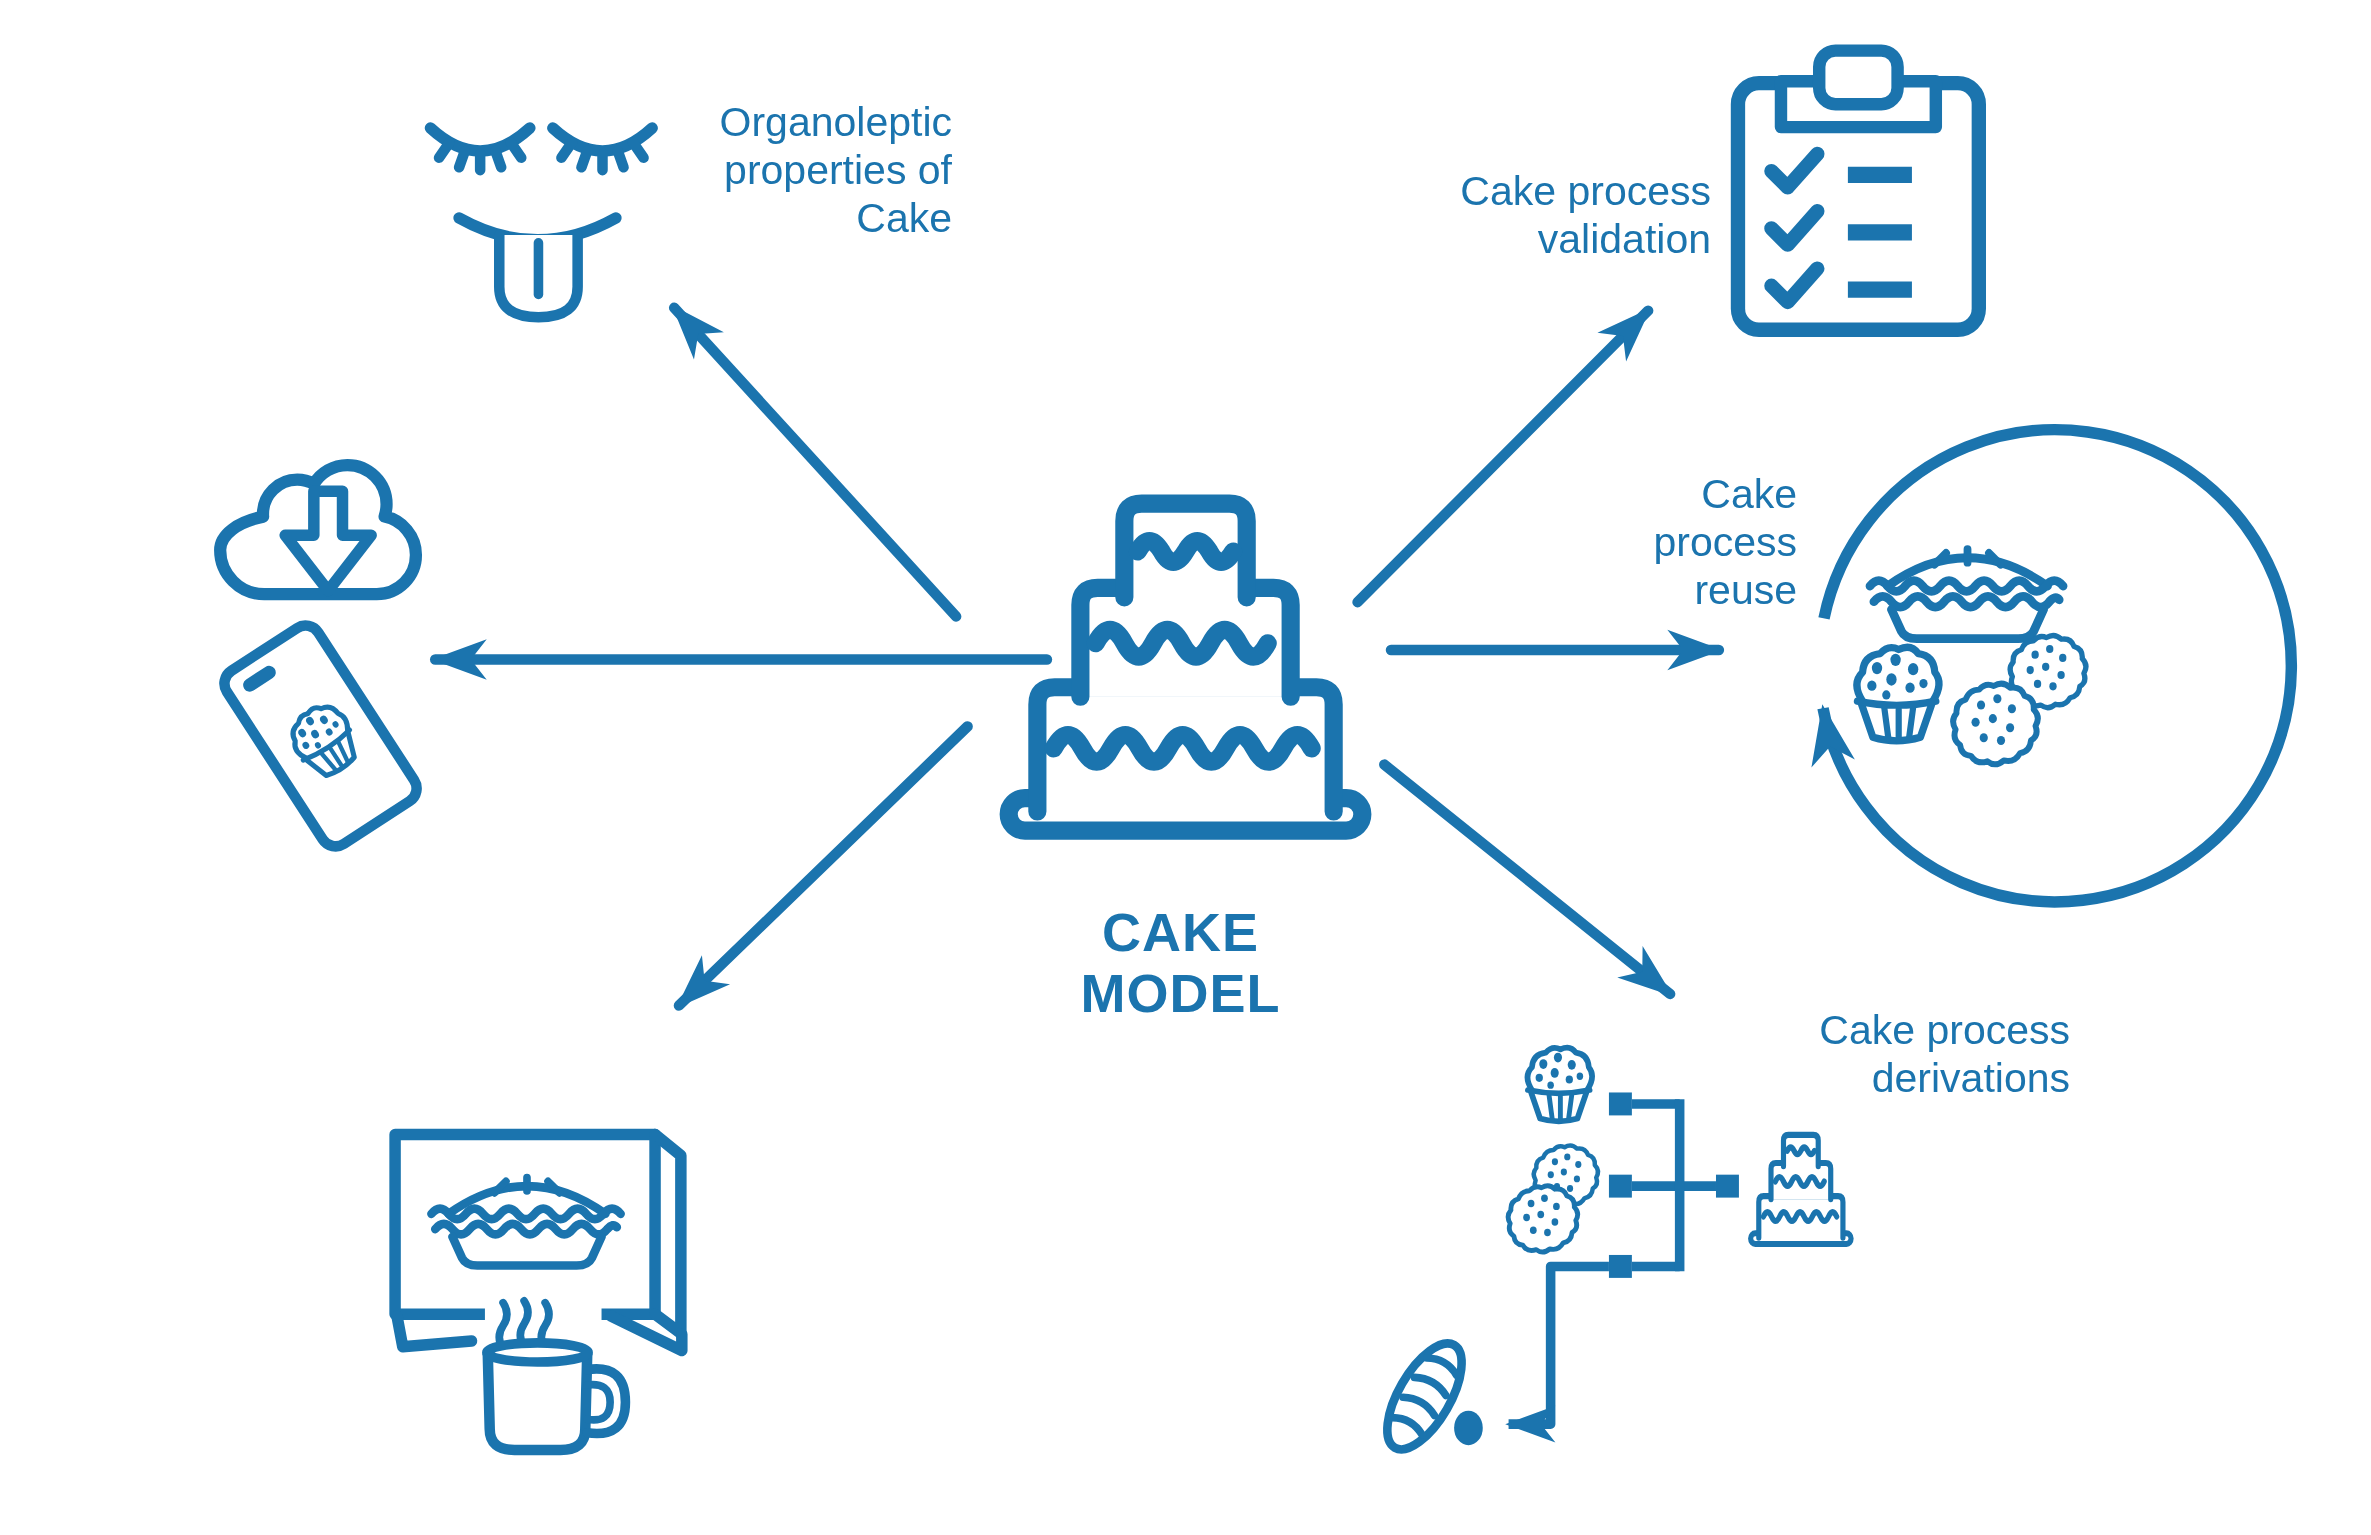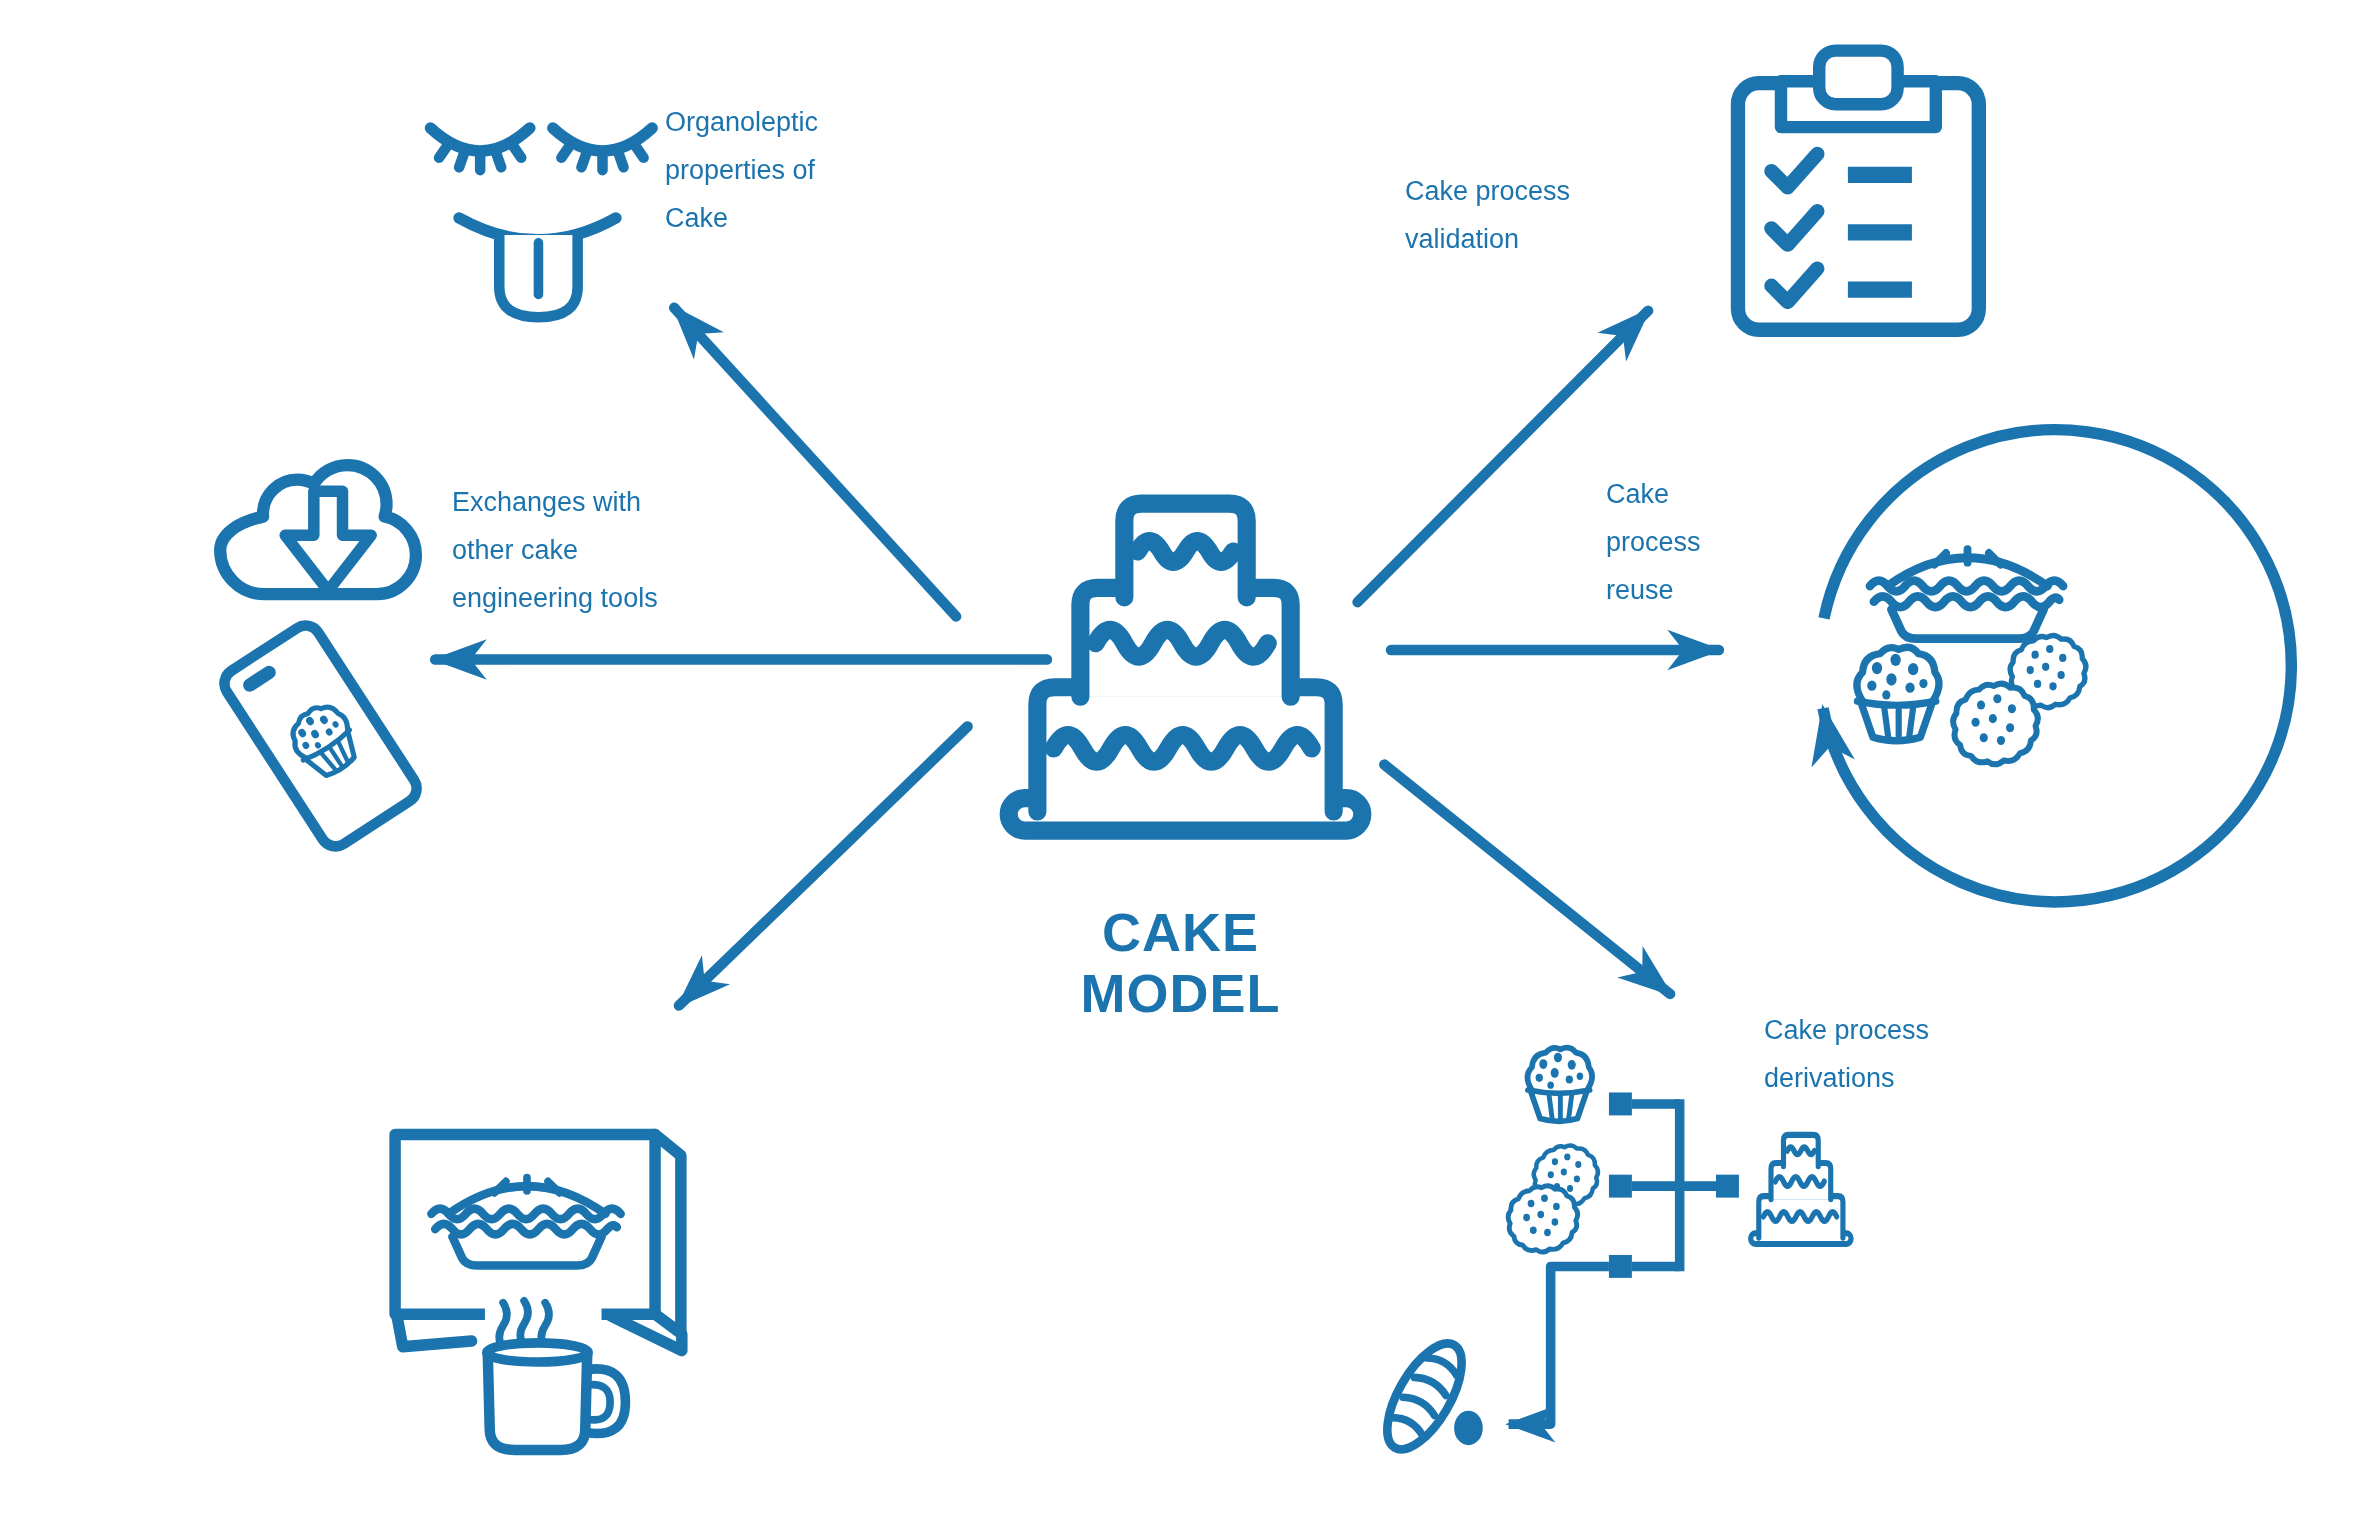--- a/index.html
+++ b/index.html
@@ -11,23 +11,23 @@
     overflow: hidden;
     font-family: "Liberation Sans", sans-serif;
   }
   .diagram-svg {
     position:absolute; left:0; top:0;
     color: var(--accent);
   }
   .label {
     position: absolute;
     color: var(--accent);
-    font-size: 27px;
+    font-size: 41px;
     line-height: 48px;
-    text-align: left;
+    text-align: right;
     white-space: pre-line;
   }
   .title {
     position: absolute;
     color: var(--accent);
     font-size: 54px;
     line-height: 61px;
     font-weight: bold;
     text-align: center;
     white-space: pre-line;
@@ -202,23 +202,20 @@
   <div class="title" style="left:1037px; top:902px; width:287px;">CAKE
 MODEL</div>
 
   <div class="label" style="left:665px; top:98px; width:287px;">Organoleptic
 properties of
 Cake</div>
 
   <div class="label" style="left:1405px; top:167px; width:306px;">Cake process
 validation</div>
 
-  <div class="label" style="left:452px; top:478px; width:315px;">Exchanges with
-other cake
-engineering tools</div>
 
   <div class="label" style="left:1606px; top:470px; width:191px;">Cake
 process
 reuse</div>
 
 
   <div class="label" style="left:1764px; top:1006px; width:306px;">Cake process
 derivations</div>
 </div>
 

